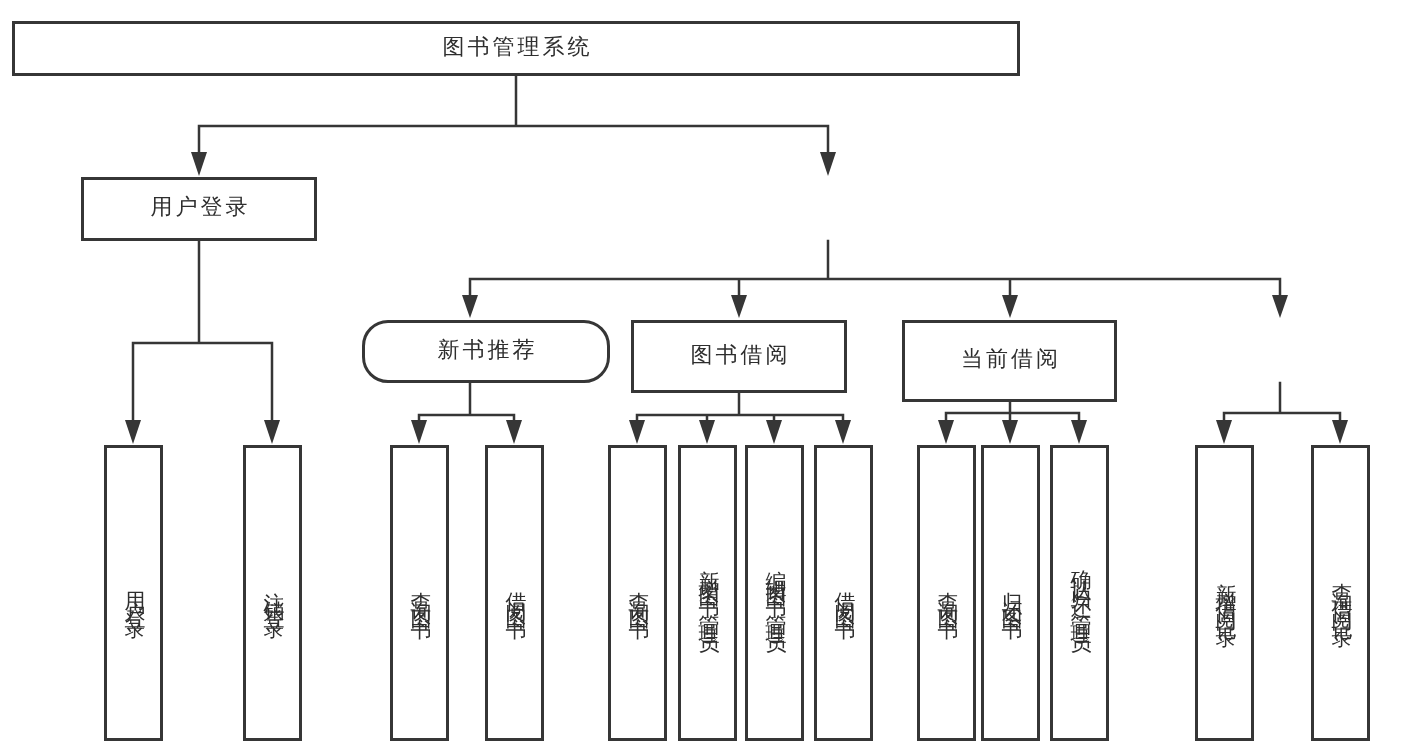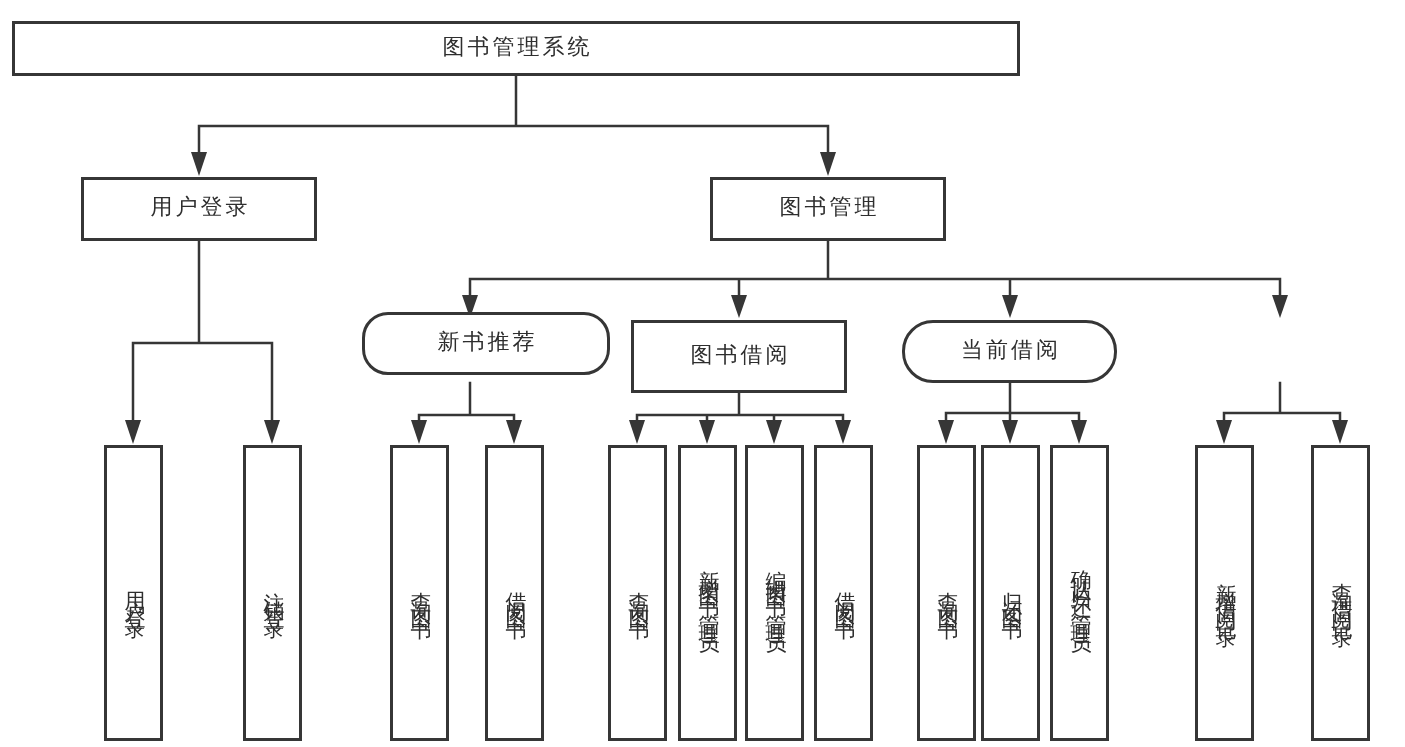--- a/index.html
+++ b/index.html
@@ -43,23 +43,23 @@
     letter-spacing: 9px;
     line-height: 1;
     white-space: nowrap;
   }
   
   .n-root { left: 12px; top: 13px; width: 1008px; height: 55px; }
   
   .n-user-login { left: 81px;  top: 169px; width: 236px; height: 64px; }
   .n-book-mgmt  { left: 710px; top: 169px; width: 236px; height: 64px; }
   
-  .n-new-book-rec   { left: 362px;  top: 304px; width: 248px; height: 63px; border-radius: 26px; }
+  .n-new-book-rec   { left: 362px;  top: 312px; width: 248px; height: 63px; border-radius: 26px; }
   .n-book-borrow    { left: 631px;  top: 312px; width: 216px; height: 73px; }
-  .n-current-borrow { left: 902px;  top: 312px; width: 215px; height: 63px; border-radius: 31px; }
+  .n-current-borrow { left: 902px;  top: 312px; width: 215px; height: 82px; }
   .n-borrow-record  { left: 1172px; top: 312px; width: 215px; height: 63px; }
   
   .leaf { top: 437px; width: 59px; height: 296px; }
   .l1  { left: 104px; }
   .l2  { left: 243px; }
   .l3  { left: 390px; }
   .l4  { left: 485px; }
   .l5  { left: 608px; }
   .l6  { left: 678px; }
   .l7  { left: 745px; }
@@ -126,23 +126,20 @@
     </g>
   </svg>
 
   <div class="node n-root">
     <span class="h-label">图书管理系统</span>
   </div>
 
   <div class="node n-user-login">
     <span class="h-label">用户登录</span>
   </div>
-  <div class="node n-book-mgmt">
-    <span class="h-label">图书管理</span>
-  </div>
 
   <div class="node n-new-book-rec">
     <span class="h-label">新书推荐</span>
   </div>
   <div class="node n-book-borrow">
     <span class="h-label">图书借阅</span>
   </div>
   <div class="node n-current-borrow">
     <span class="h-label">当前借阅</span>
   </div>

